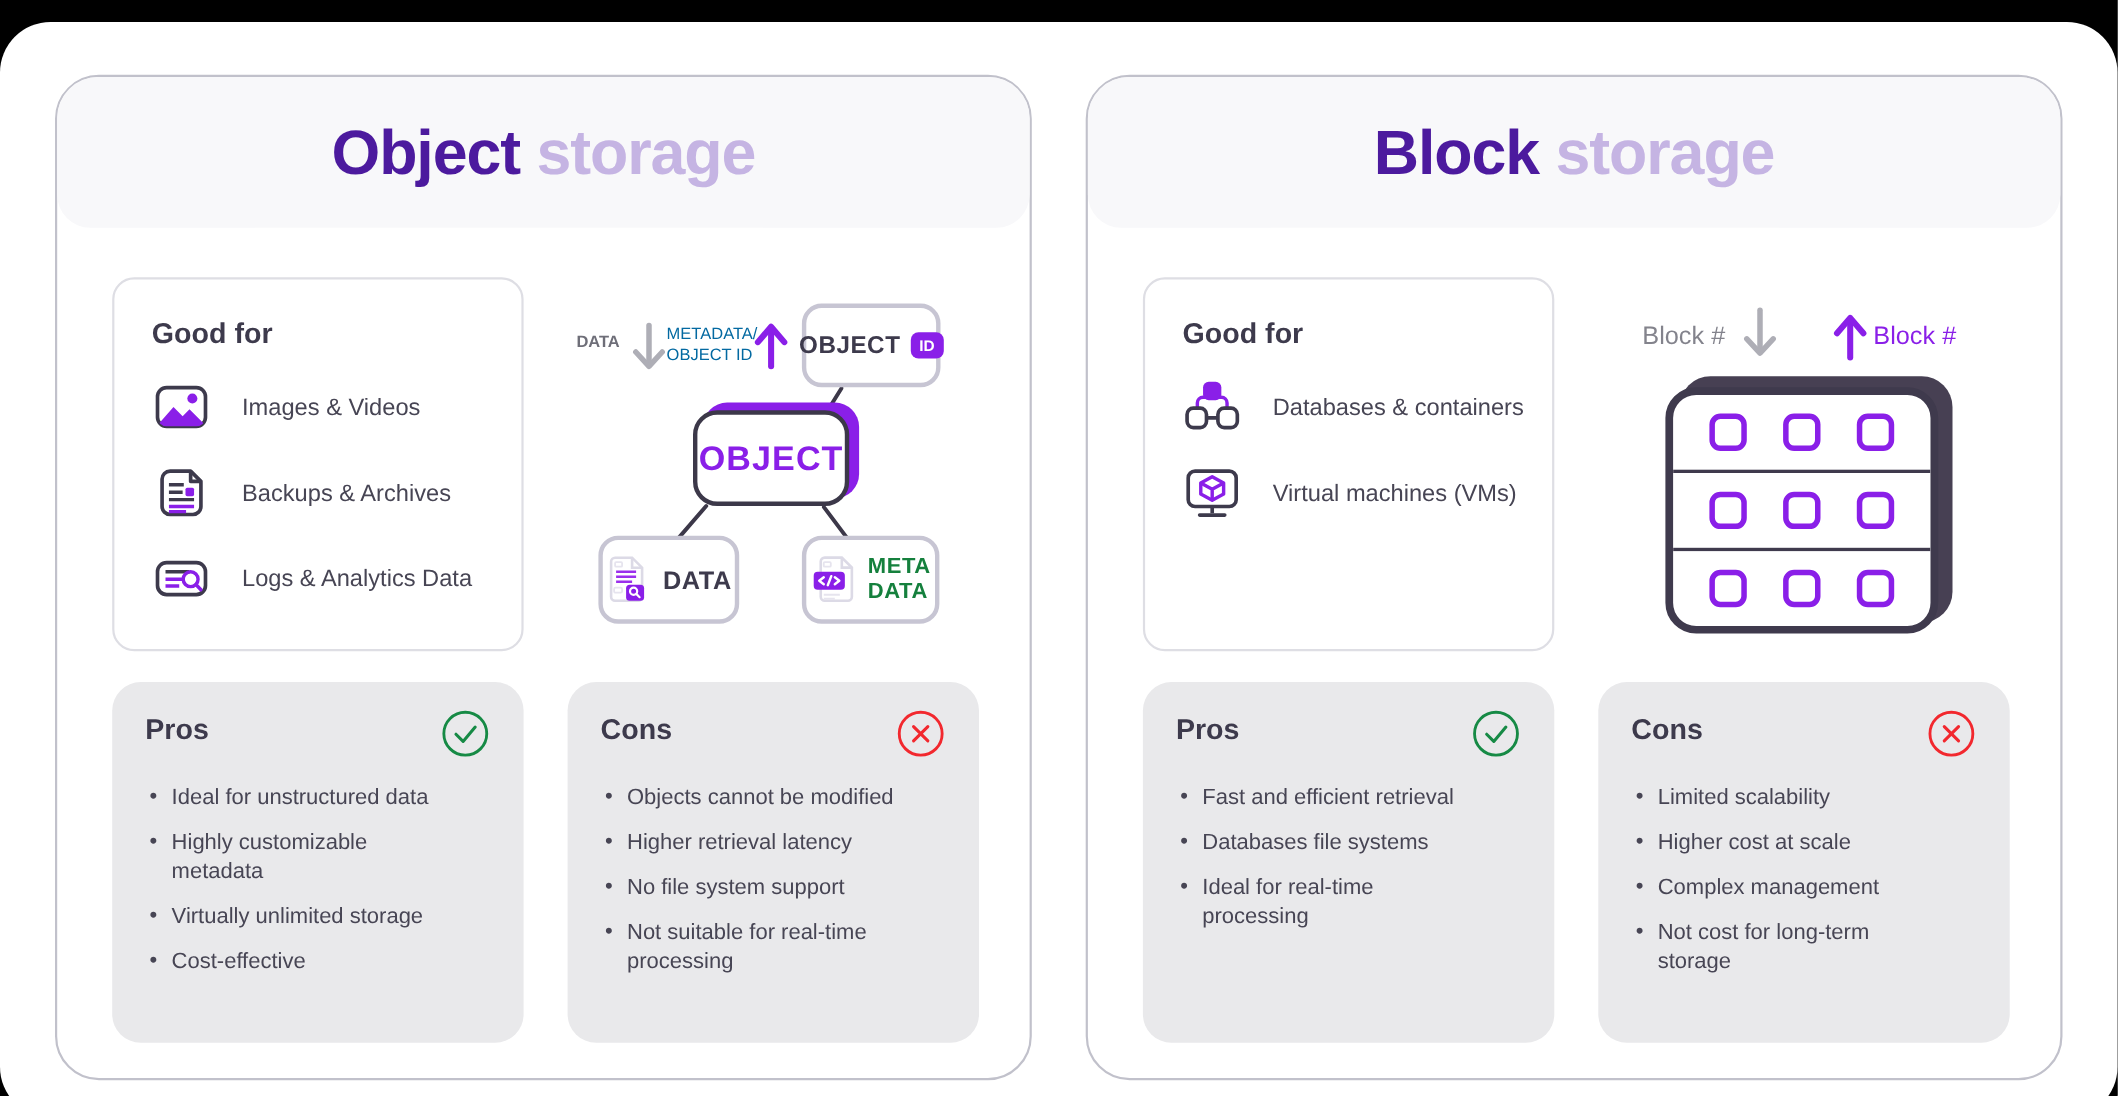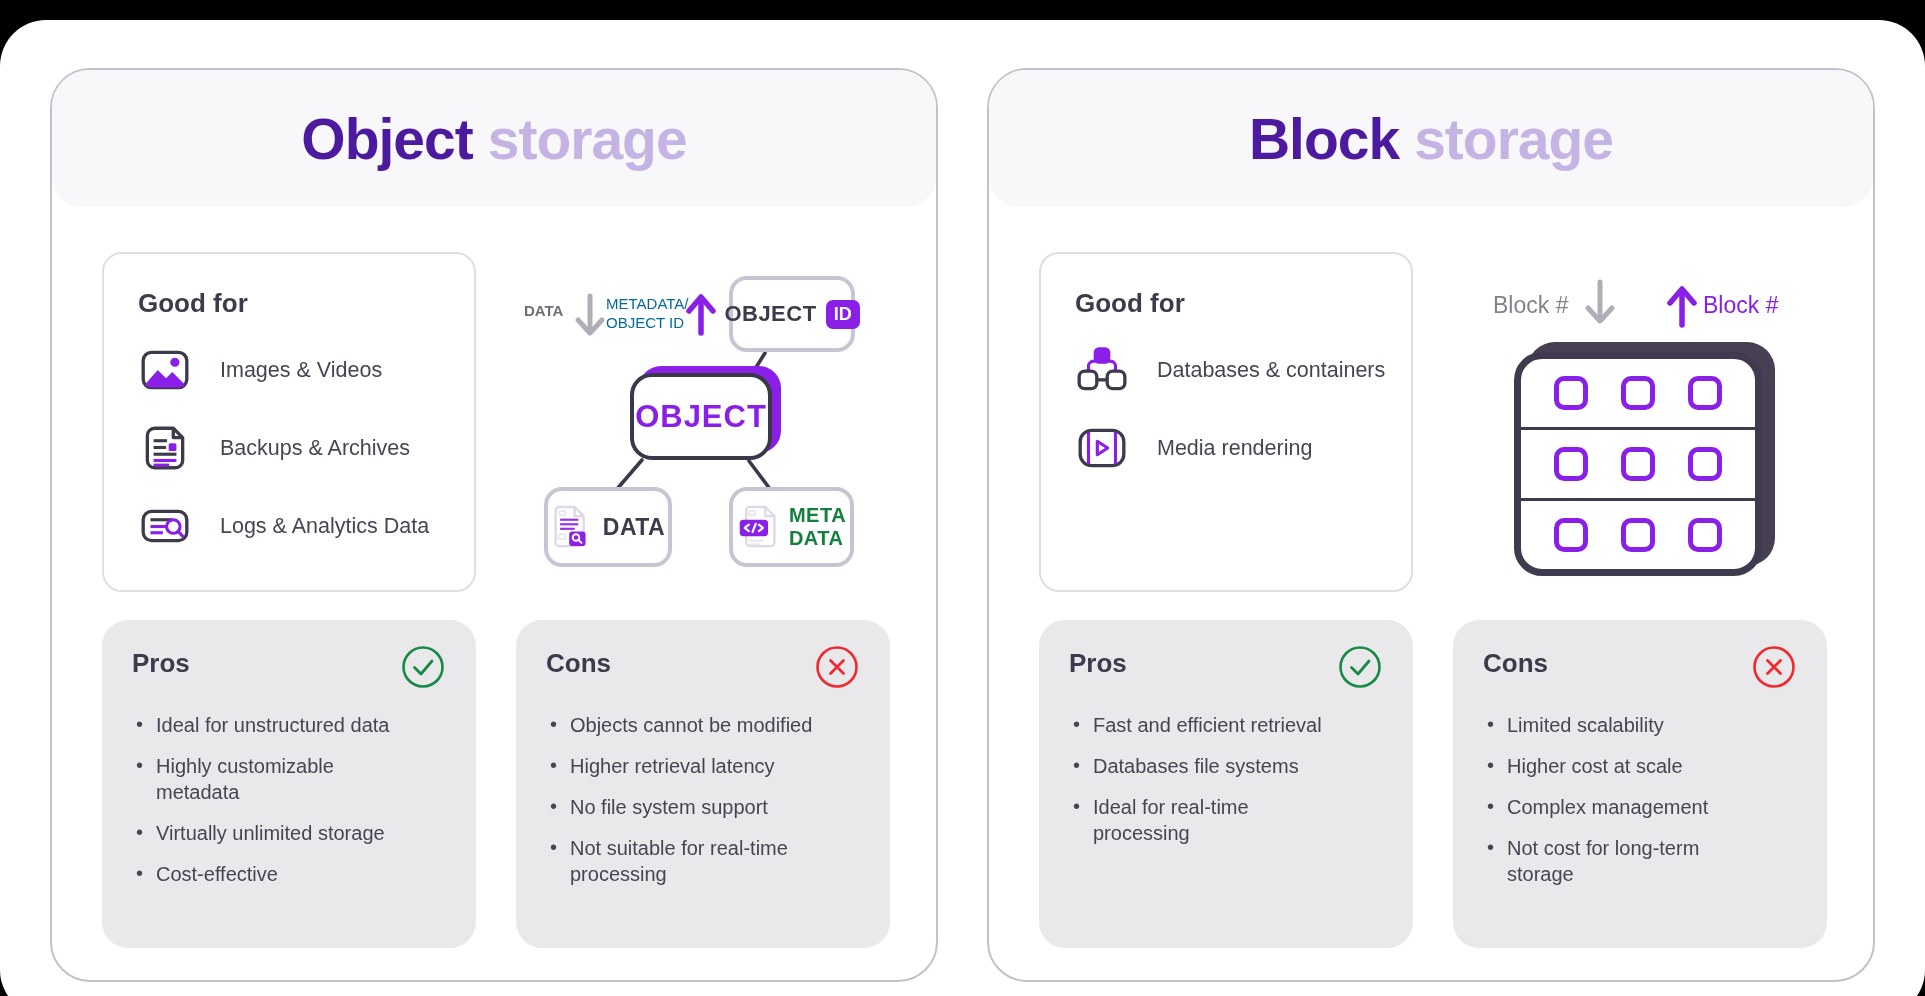--- a/index.html
+++ b/index.html
@@ -49,21 +49,21 @@
   .overlay { position:absolute; inset:0; width:100%; height:100%; }
 
   .dlabel-gray   { position:absolute; font-size:15px; font-weight:700; color:#6e6e78; }
   .dlabel-purple { position:absolute; font-size:15px; font-weight:400; color:#0369a1;
                    text-align:left; line-height:1.25; }
 
   .obox { position:absolute; background:#fff; border:4px solid #c7c5d3; border-radius:18px;
           display:flex; align-items:center; justify-content:center; }
   .objid-box   { left:247px; top:36px;  width:126px; height:76px; }
   .objid-label { font-size:22px; font-weight:800; color:#3d3a4c; letter-spacing:.5px; }
-  .objid-badge { background:#8a1fe8; color:#fff; font-size:18px; font-weight:800;
+  .objid-badge { background:#8a1fe8; color:#fff; font-size:14px; font-weight:800;
                  padding:4px 8px; border-radius:7px; margin-left:9px; }
   .object-box { position:absolute; left:148px; top:133px; width:142px; height:87px;
                 background:#fff; border:4.5px solid #3c3849; border-radius:22px;
                 box-shadow:9px -7px 0 0 #8a1fe8;
                 display:flex; align-items:center; justify-content:center;
                 font-size:31px; font-weight:800; color:#8a1fe8; letter-spacing:1px; }
   .data-box { left:62px;  top:247px; width:128px; height:80px; gap:12px; }
   .meta-box { left:247px; top:247px; width:125px; height:80px; gap:10px; }
   .smalbl   { font-size:23px; font-weight:800; color:#3d3a4c; letter-spacing:.5px; }
   .smalbl2  { font-size:20px; font-weight:800; color:#15803d; line-height:1.15; letter-spacing:.5px; }
@@ -232,26 +232,27 @@
           <path d="M13 26 v-3.5 a5 5 0 0 1 5 -5 h2" fill="none" stroke="#8a1fe8" stroke-width="3"></path>
           <path d="M39 26 v-3.5 a5 5 0 0 0 -5 -5 h-2" fill="none" stroke="#8a1fe8" stroke-width="3"></path>
           <line x1="20" y1="35.5" x2="32" y2="35.5" stroke="#3d3a4c" stroke-width="3.2"></line>
           <rect x="4" y="27" width="17" height="17" rx="5.5" fill="#fff" stroke="#3d3a4c" stroke-width="3.2"></rect>
           <rect x="31" y="27" width="17" height="17" rx="5.5" fill="#fff" stroke="#3d3a4c" stroke-width="3.2"></rect>
         </svg>
         <span class="gf-label">Databases &amp; containers</span>
       </div>
       <div class="gf-row">
         <svg class="gf-icon" viewBox="0 0 52 52">
-          <rect x="5" y="9" width="42" height="34" rx="11" fill="none" stroke="#3d3a4c" stroke-width="3.2"></rect>
-          <line x1="13" y1="10.5" x2="13" y2="41.5" stroke="#8a1fe8" stroke-width="3"></line>
-          <line x1="39" y1="10.5" x2="39" y2="41.5" stroke="#8a1fe8" stroke-width="3"></line>
-          <path d="M21.5 19.5 L31.5 26 L21.5 32.5 Z" fill="none" stroke="#8a1fe8" stroke-width="3" stroke-linejoin="round"></path>
-        </svg>
-        <span class="gf-label">Media rendering</span>
+          <rect x="5" y="7" width="42" height="31" rx="6" fill="none" stroke="#3d3a4c" stroke-width="3.2"></rect>
+          <line x1="26" y1="38" x2="26" y2="44" stroke="#3d3a4c" stroke-width="3.2"></line>
+          <line x1="15" y1="45.5" x2="37" y2="45.5" stroke="#3d3a4c" stroke-width="3.2" stroke-linecap="round"></line>
+          <path d="M26 12 l10 5.5 v9.5 l-10 5.5 l-10 -5.5 v-9.5 Z" fill="none" stroke="#8a1fe8" stroke-width="3" stroke-linejoin="round"></path>
+          <path d="M16 17.5 L26 23 L36 17.5 M26 23 V32" fill="none" stroke="#8a1fe8" stroke-width="3" stroke-linejoin="round"></path>
+        </svg>
+        <span class="gf-label">Virtual machines (VMs)</span>
       </div>
     </div>
 
     <div class="diagram diagram-block">
       <svg class="overlay" viewBox="0 0 420 362">
         <path d="M140 42 V77" stroke="#aeaeb6" stroke-width="5" fill="none" stroke-linecap="round"></path>
         <path d="M128 68 L140 81 L152 68" stroke="#aeaeb6" stroke-width="5" fill="none" stroke-linecap="round" stroke-linejoin="round"></path>
         <path d="M222 85 V52" stroke="#8a1fe8" stroke-width="5.5" fill="none" stroke-linecap="round"></path>
         <path d="M210 63 L222 49 L234 63" stroke="#8a1fe8" stroke-width="5.5" fill="none" stroke-linecap="round" stroke-linejoin="round"></path>
       </svg>

